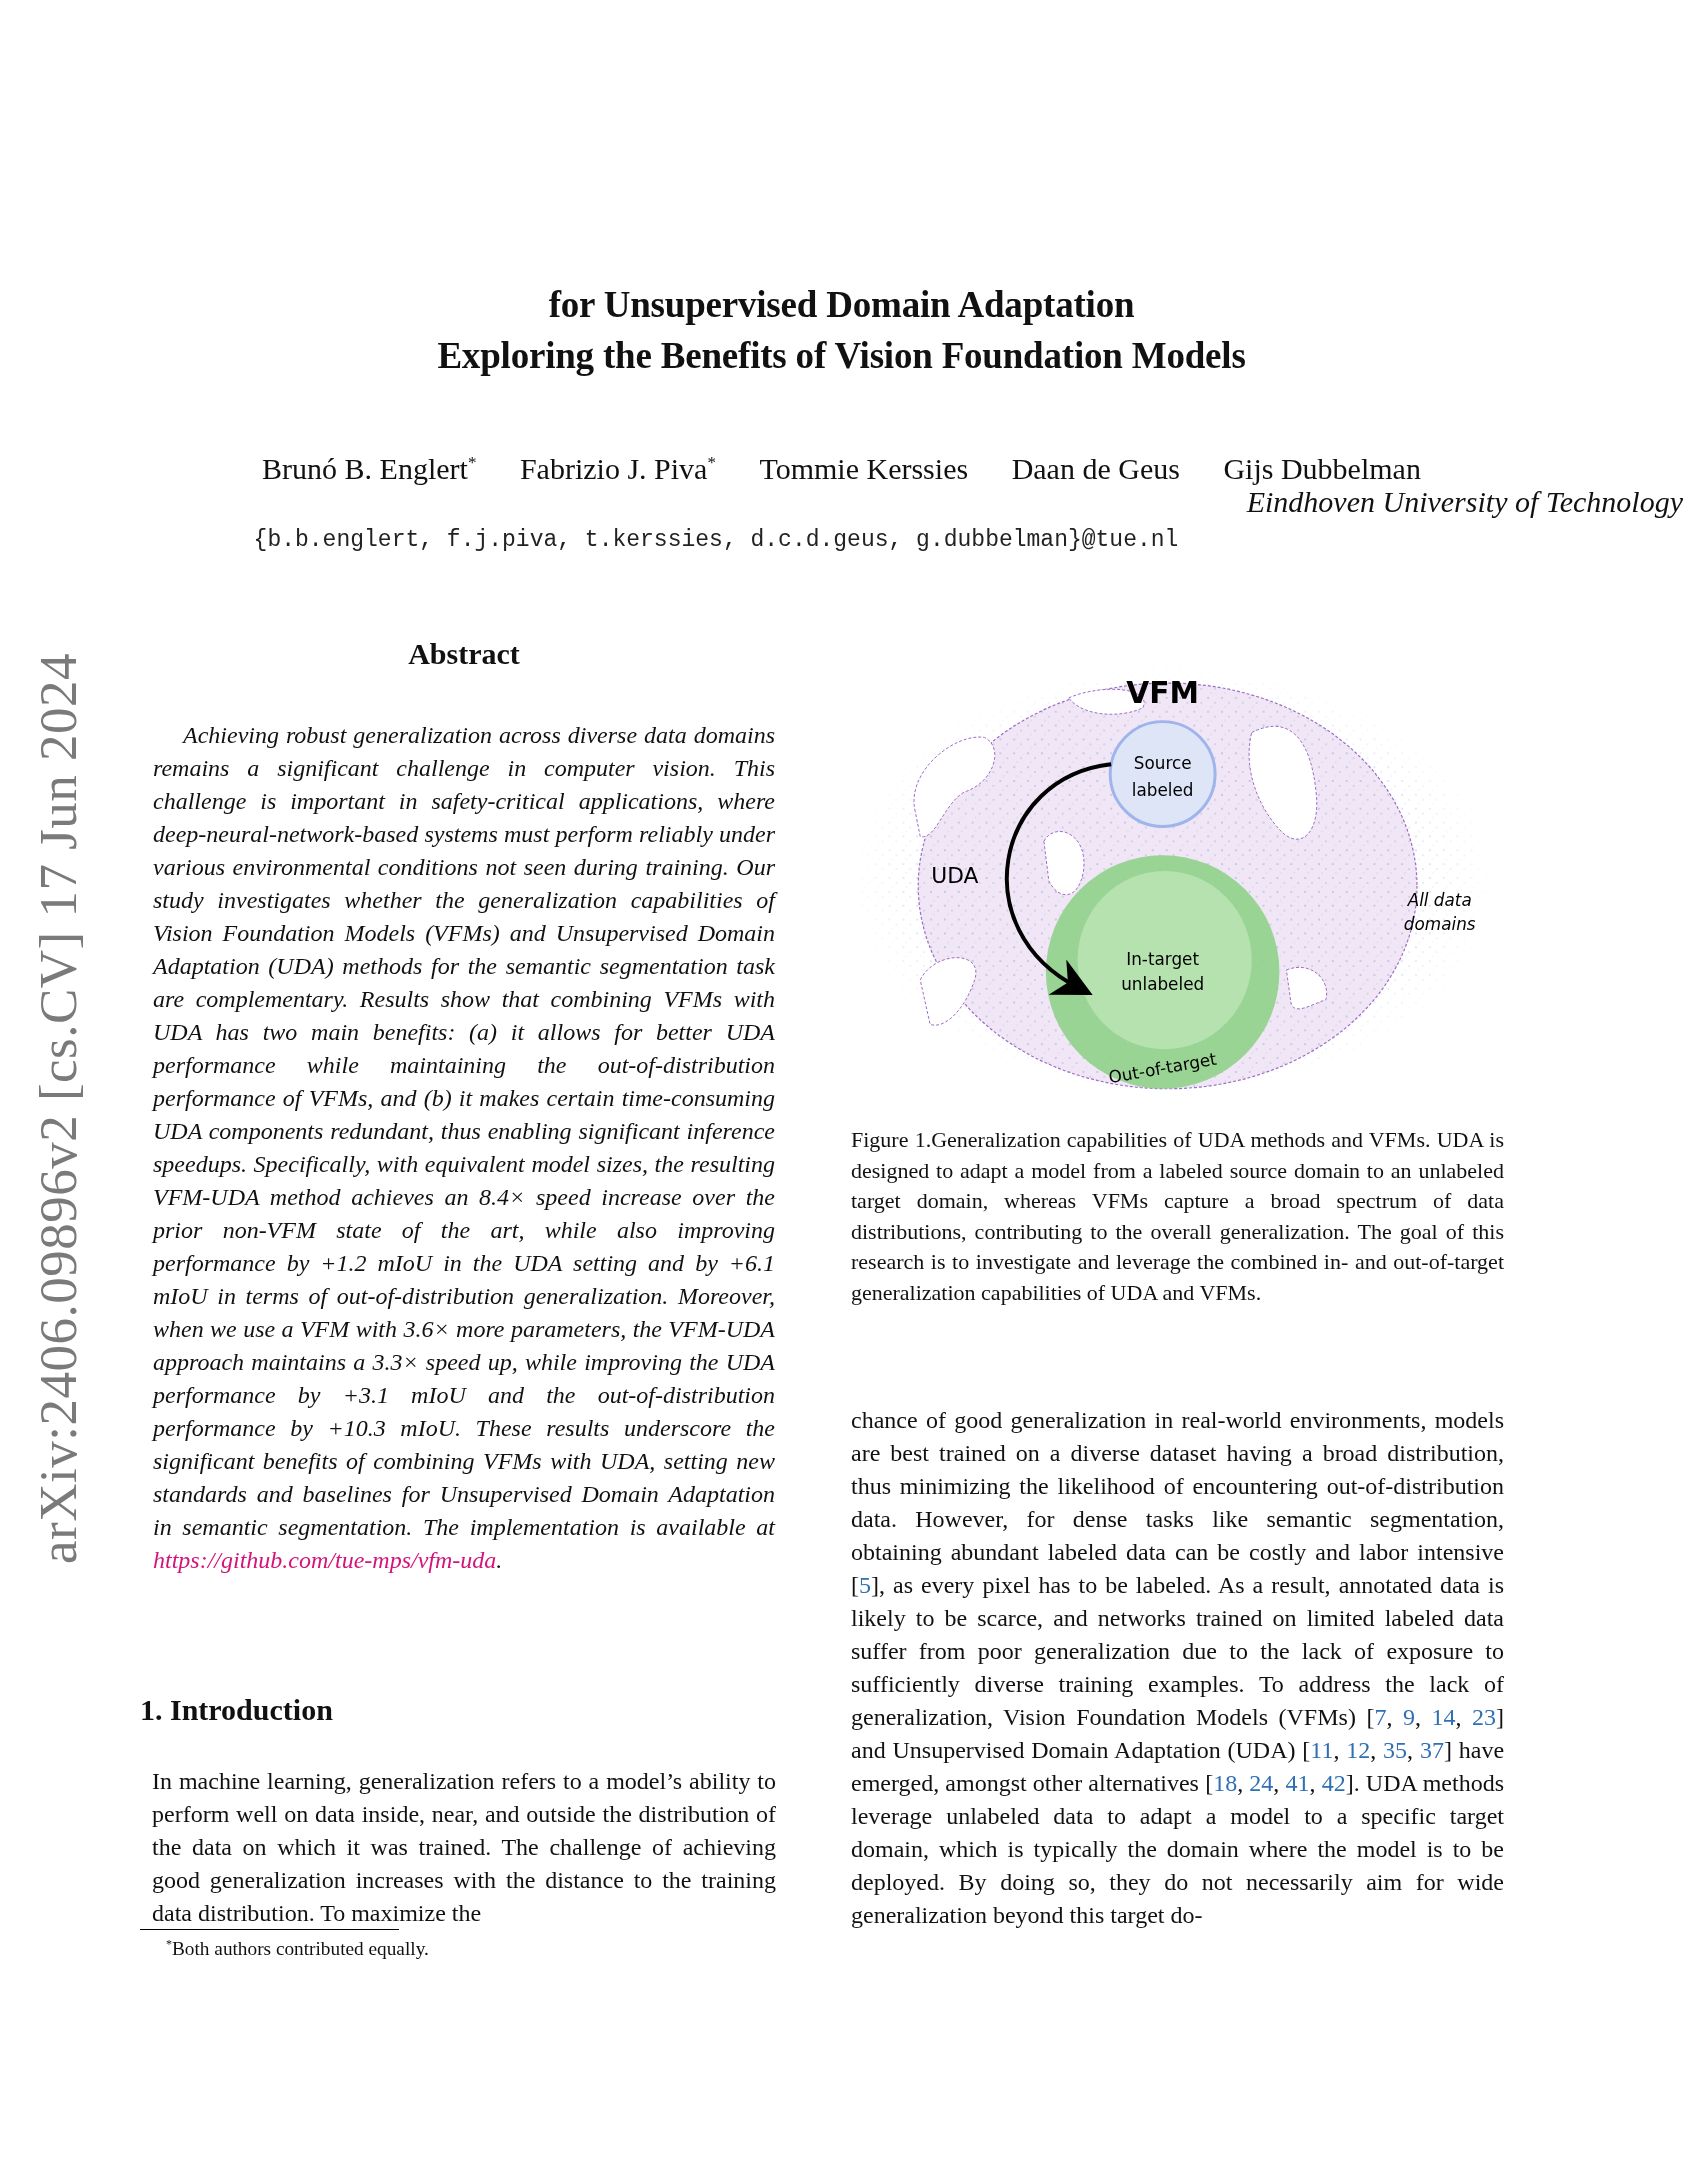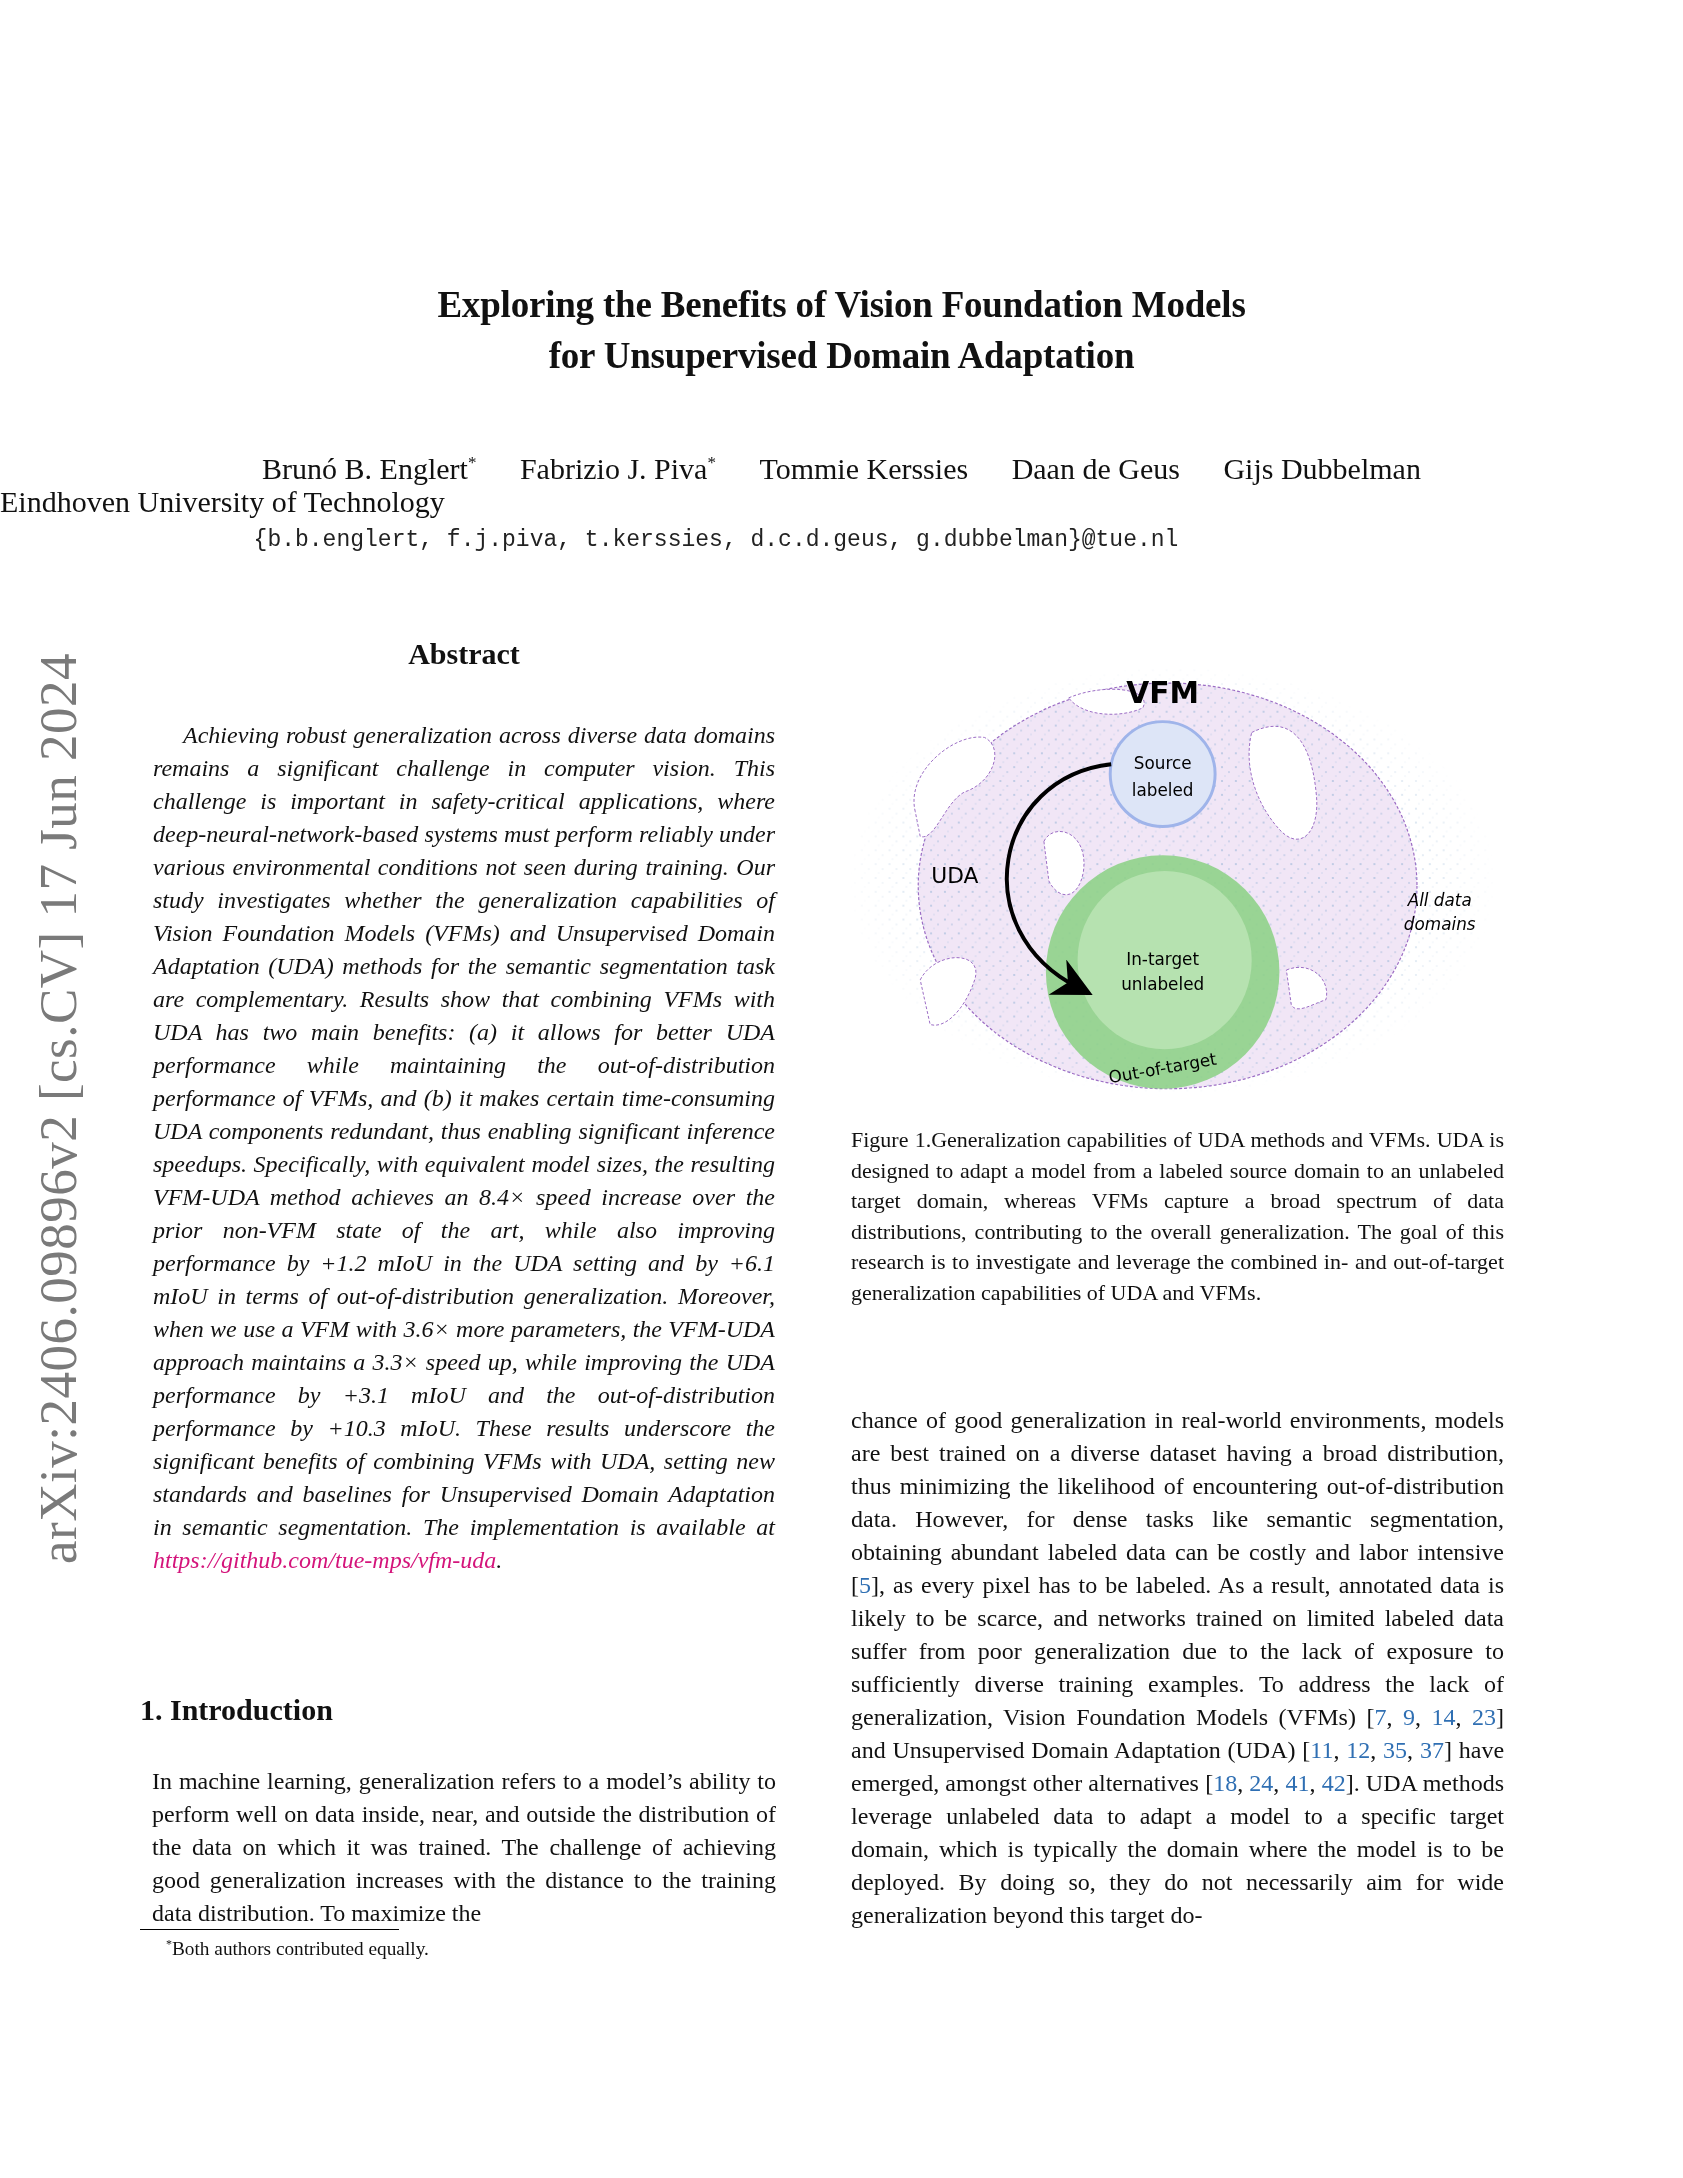--- a/index.html
+++ b/index.html
@@ -5,21 +5,21 @@
   html, body { margin: 0; padding: 0; background: #ffffff; }
   body { width: 1683px; height: 2178px; position: relative; overflow: hidden;
          font-family: "Liberation Serif", "DejaVu Serif", serif; color: #111; }
   .abs { position: absolute; }
 
   .title { left: 0; width: 1683px; top: 279px; text-align: center;
            font-weight: bold; font-size: 37px; line-height: 51px; letter-spacing: -0.2px; }
   .authors { left: 0; width: 1683px; top: 444px; text-align: center; font-size: 30px; line-height: 38px; }
   .authors span.author { margin: 8px 18px; }
   .authors sup { font-size: 17px; }
-  .affil { left: 0; width: 1683px; top: 483px; text-align: left; font-size: 30px; line-height: 38px; }
+  .affil { left: 0; width: 1683px; top: 483px; text-align: right; font-size: 30px; line-height: 38px; font-style: italic; }
   .emails { left: 0; width: 1432px; top: 527px; text-align: center;
             font-family: "Liberation Mono", "DejaVu Sans Mono", monospace; font-size: 23px; color: #222; }
 
   .arxiv { left: 28px; top: 1564px; transform-origin: 0 0; transform: rotate(-90deg);
            font-size: 53px; color: #7a7a7a; white-space: nowrap; letter-spacing: 0.5px; width: 990px; }
 
   .col-left { left: 140px; width: 648px; }
   .col-right { left: 851px; width: 653px; }
 
   .abstract-h { top: 637px; text-align: center; font-weight: bold; font-size: 30px; }
@@ -43,22 +43,22 @@
   .rtext { top: 1404px; font-size: 24px; line-height: 33px; text-align: justify; }
   .rtext p { margin: 0; }
   .cite { color: #2f6fb3; }
 
   .fig-label { font-family: "DejaVu Sans", sans-serif; }
 </style>
 </head>
 <body>
 
 <div class="abs title">
+  <div>for Unsupervised Domain Adaptation</div>
   <div>Exploring the Benefits of Vision Foundation Models</div>
-  <div>for Unsupervised Domain Adaptation</div>
 </div>
 
 <div class="abs authors">
   <span class="author"><span>Brunó B. Englert</span><sup>*</sup></span>
   <span class="author"><span>Fabrizio J. Piva</span><sup>*</sup></span>
   <span class="author"><span>Tommie Kerssies</span></span>
   <span class="author"><span>Daan de Geus</span></span>
   <span class="author"><span>Gijs Dubbelman</span></span>
 </div>
 <div class="abs affil">Eindhoven University of Technology</div>

